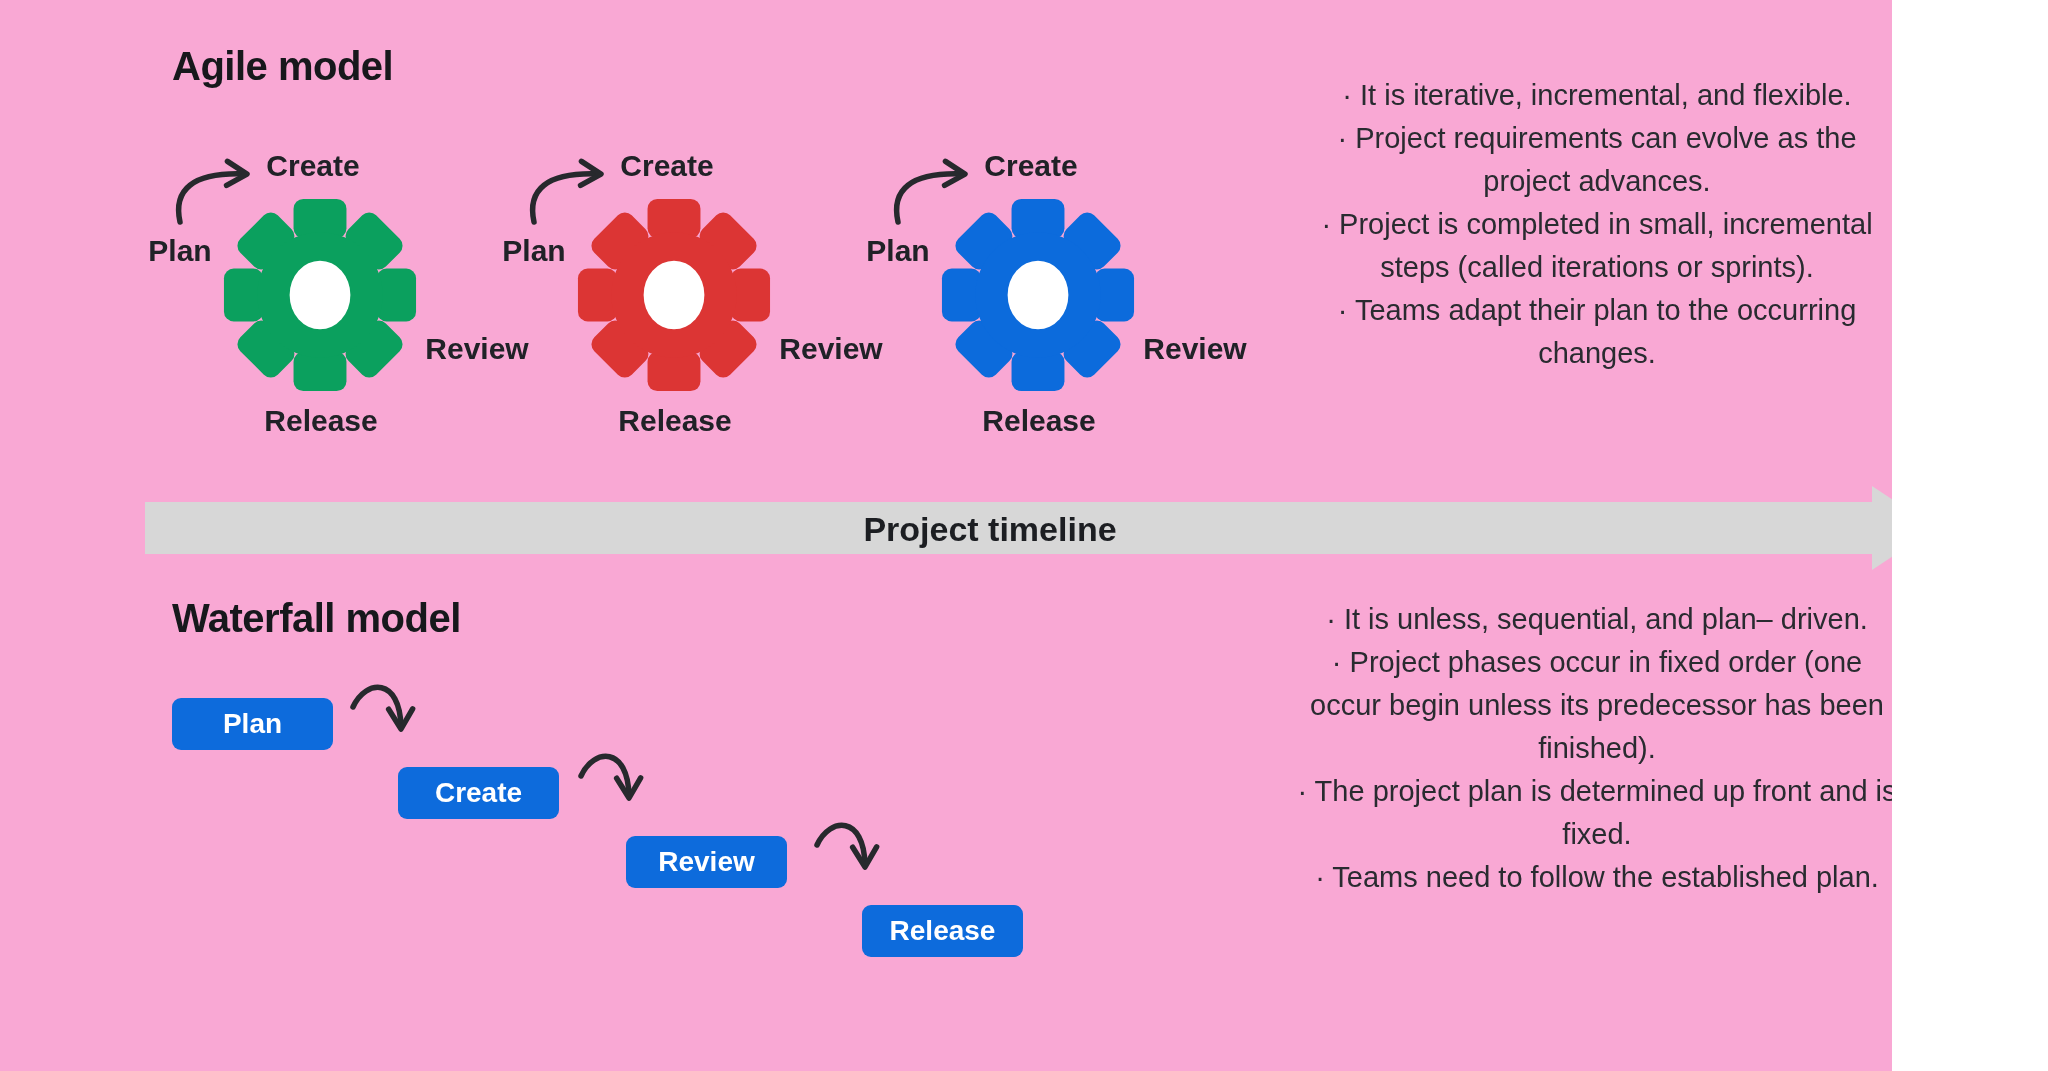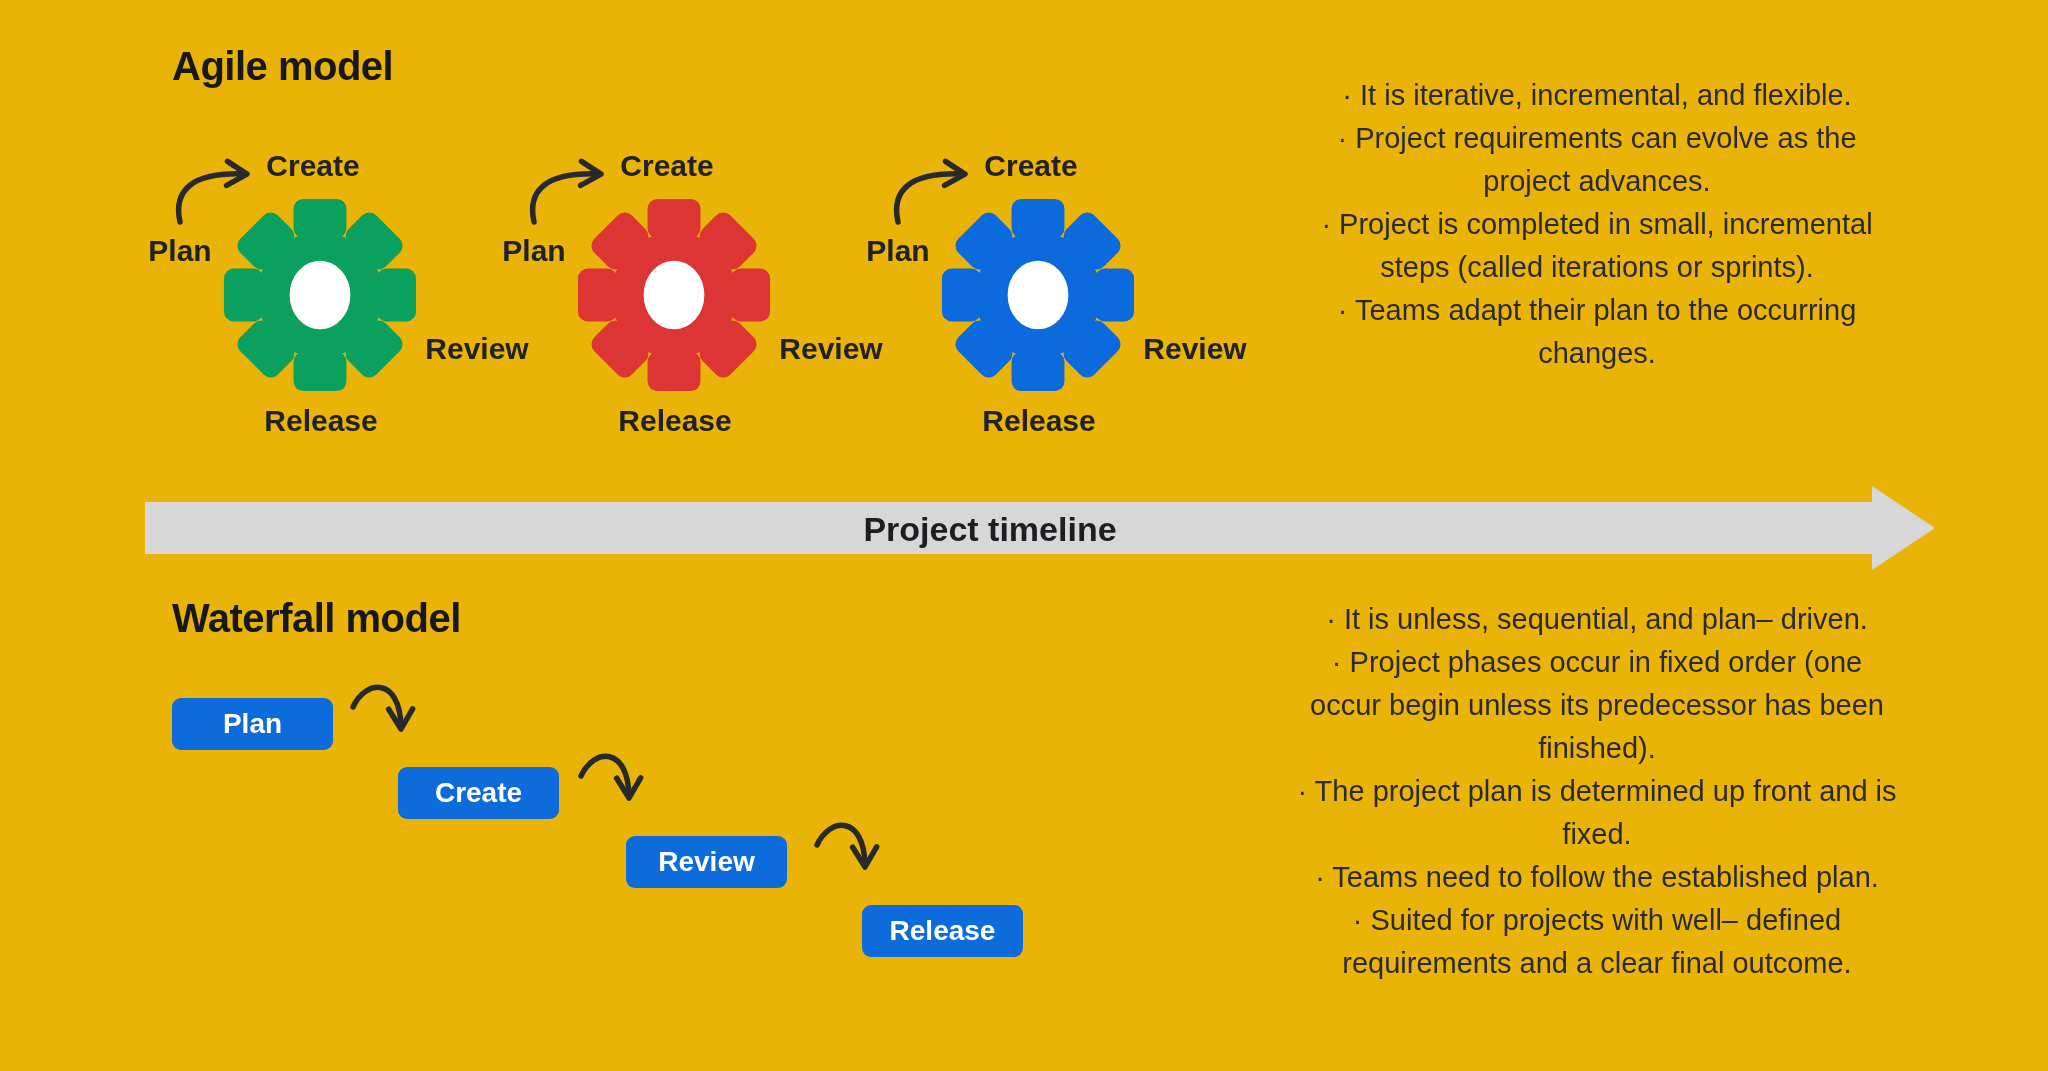--- a/index.html
+++ b/index.html
@@ -1,17 +1,17 @@
 <!DOCTYPE html>
 <html><head>
 <meta charset="utf-8">
 <style>
   html,body{margin:0;padding:0;background:#ffffff;}
   .canvas{
-    position:relative;width:2048px;height:1071px;background:#eab308;overflow:hidden;
+    position:relative;width:1892px;height:1071px;background:#f9a8d4;overflow:hidden;
     font-family:"Liberation Sans", sans-serif;color:#1b1d21;
   }
   .abs{position:absolute;}
   .section-title{
     font-size:40px;font-weight:700;letter-spacing:-0.5px;color:#17181c;white-space:nowrap;
   }
   
   .gear-unit{position:absolute;top:140px;width:390px;height:300px;}
   .gear-svg{position:absolute;left:77px;top:57px;}
   .step-label{
@@ -170,16 +170,15 @@
   </svg>
   <svg class="wf-arrow" style="left:792px;top:815px" width="110" height="95">
     <path class="arrow-path" d="M25,30 C38,2 72,0 73,50" marker-end="url(#chev)"></path>
   </svg>
 
   <div class="bullets waterfall-bullets">
     <p>· It is unless, sequential, and plan– driven.</p>
     <p>· Project phases occur in fixed order (one occur begin unless its predecessor has been finished).</p>
     <p>· The project plan is determined up front and is fixed.</p>
     <p>· Teams need to follow the established plan.</p>
-    <p>·  Suited for projects with well– defined requirements and a clear final outcome.</p>
   </div>
 
 </div>
 
 </body></html>

